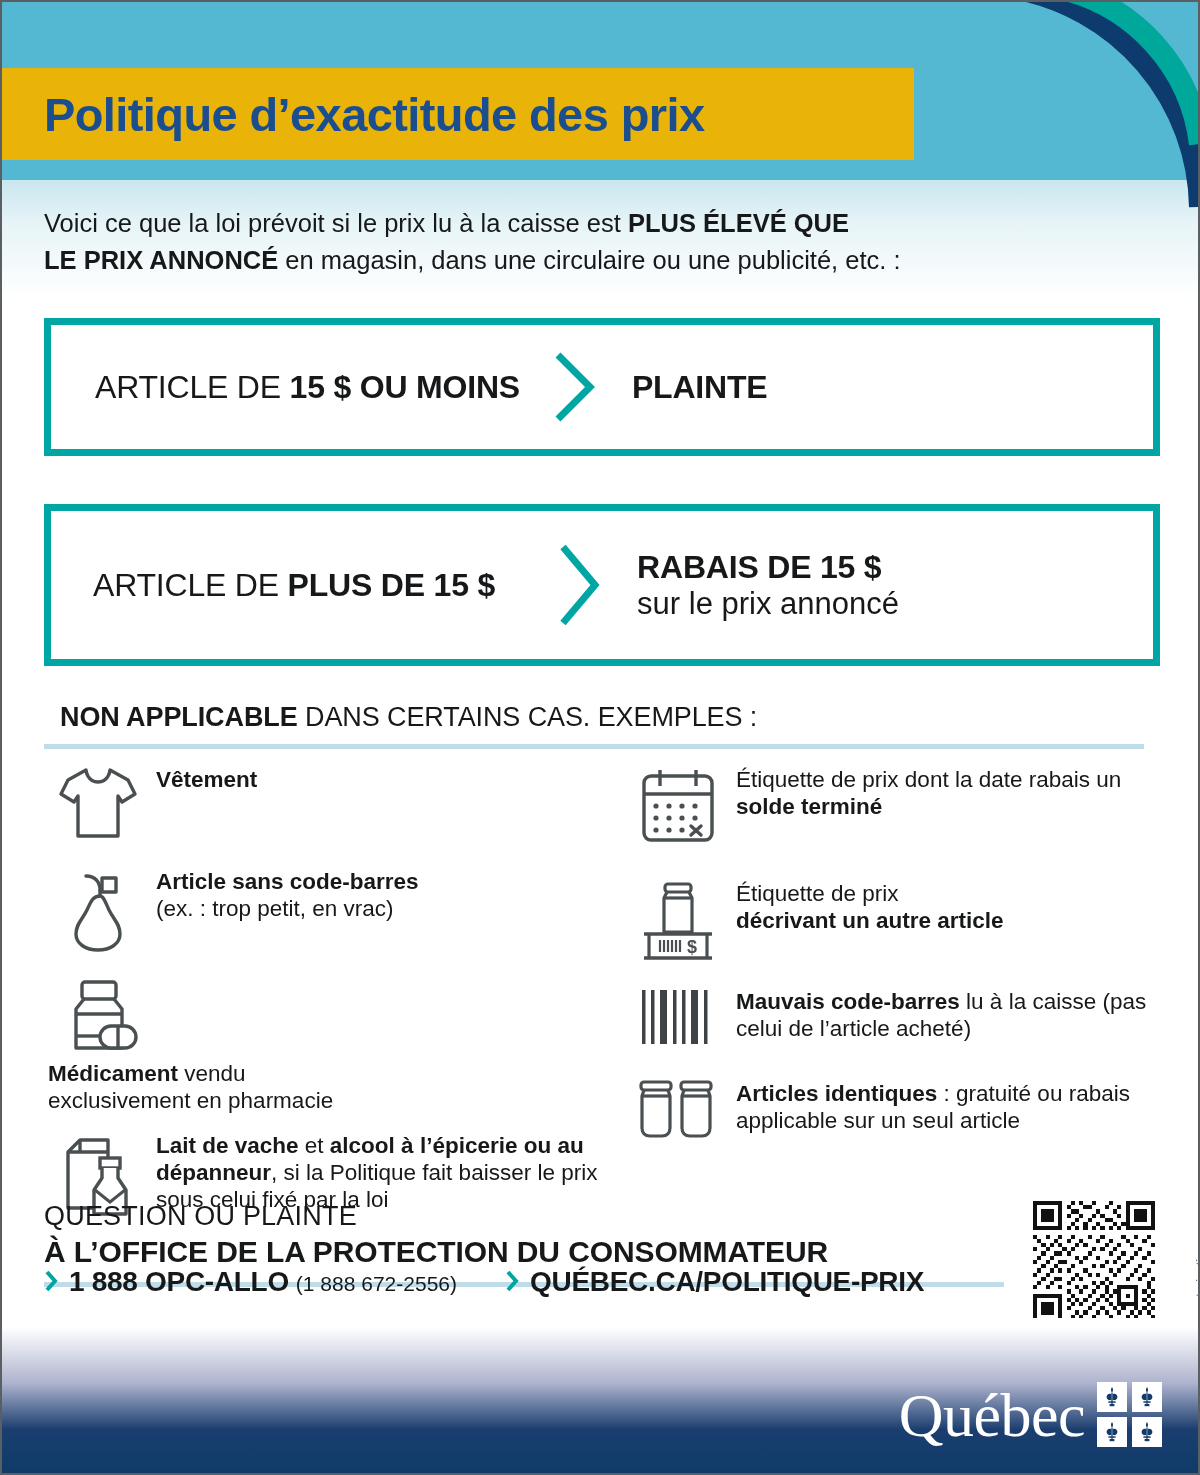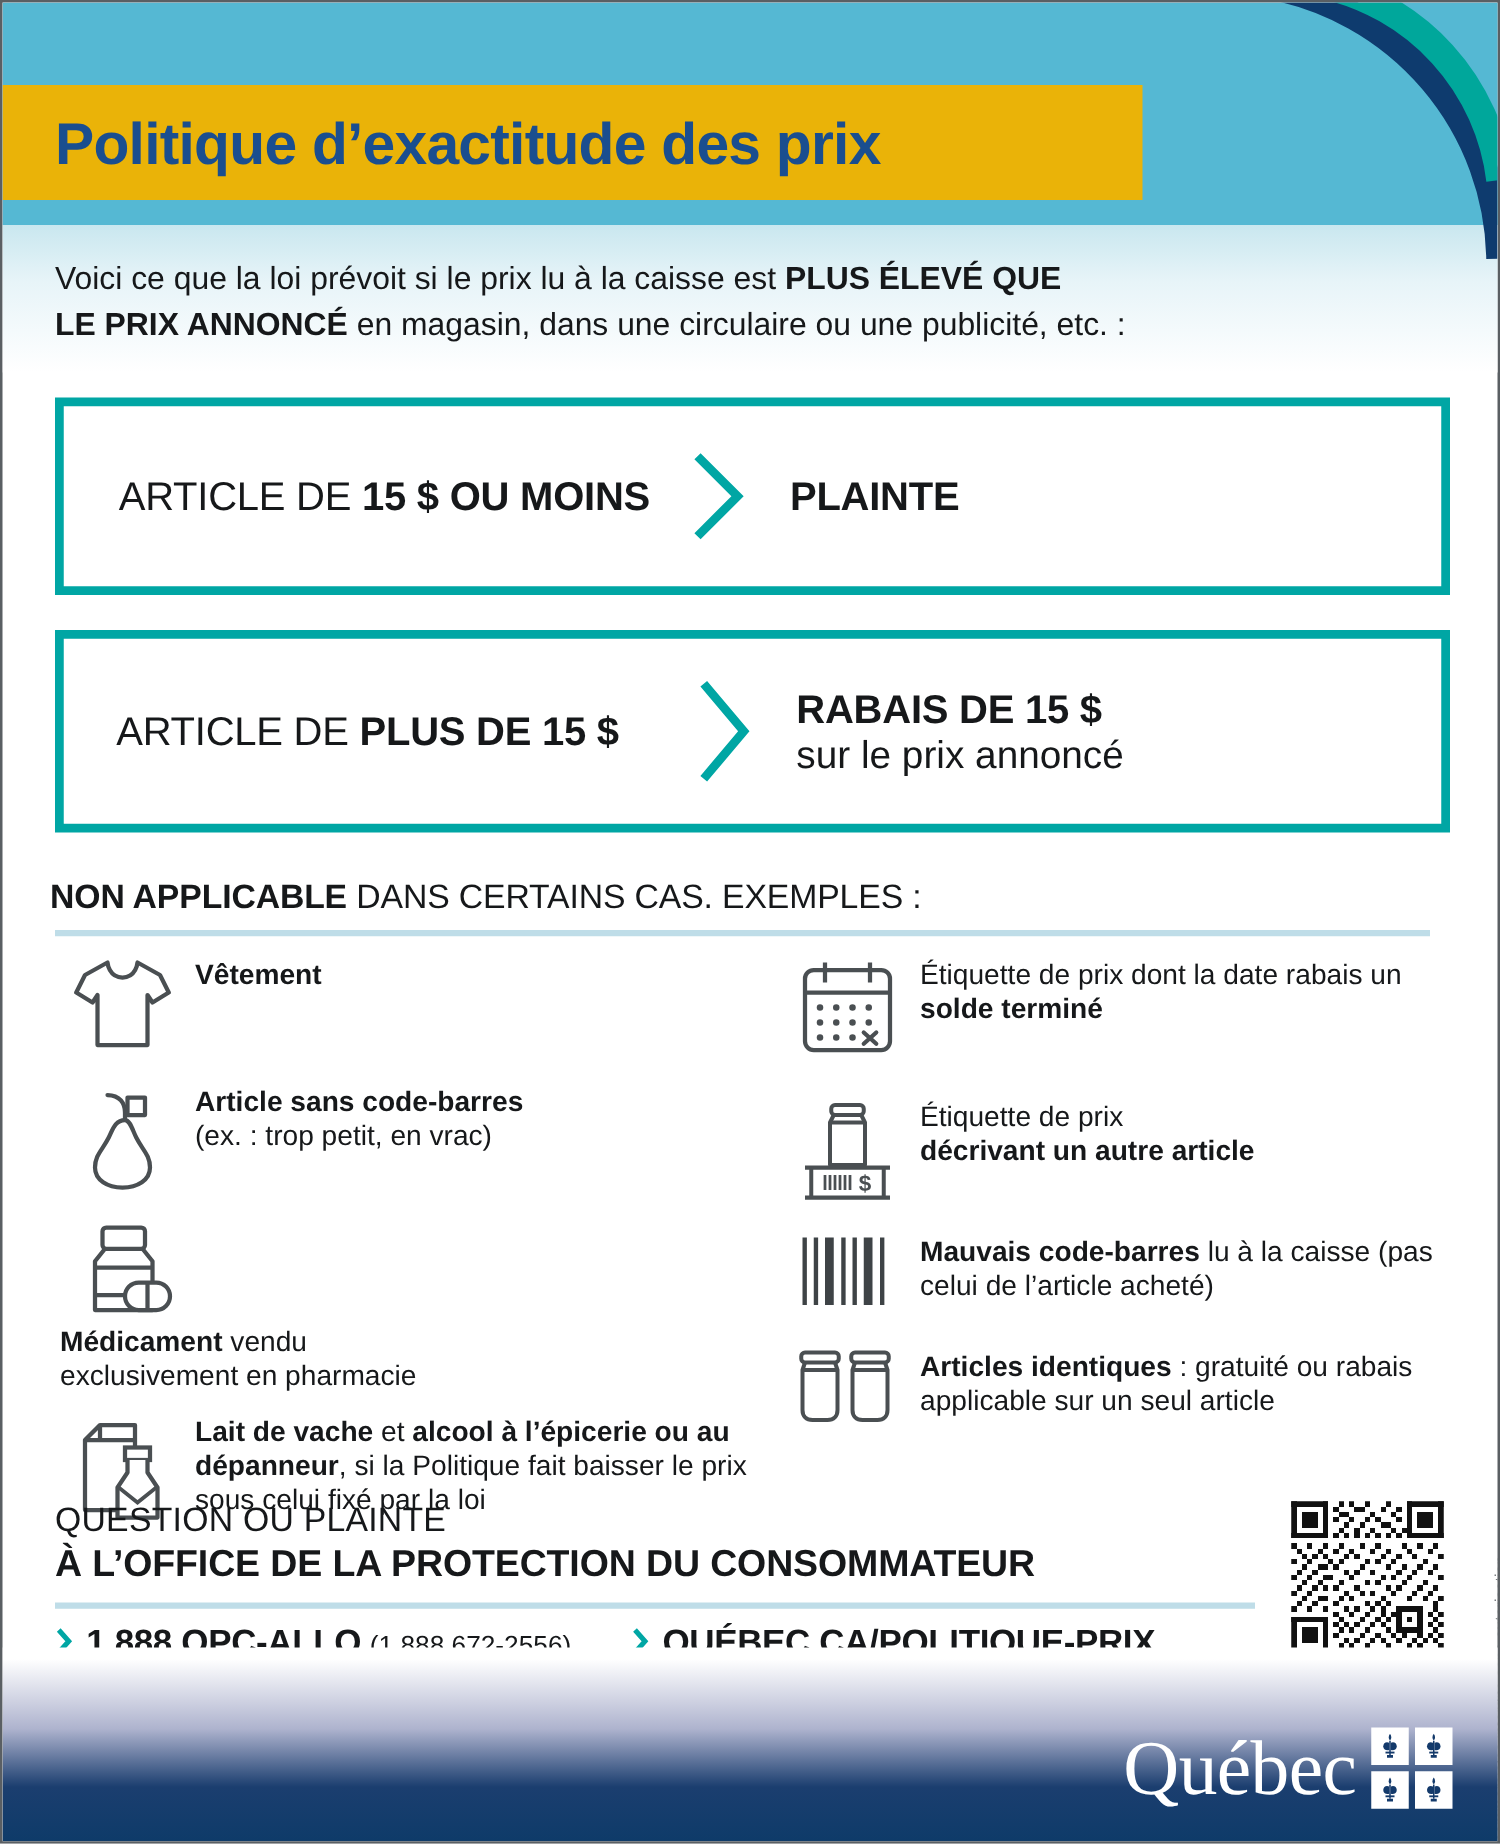--- a/index.html
+++ b/index.html
@@ -62,21 +62,21 @@
   .intro b { font-weight: 700; }
 
   
   .rule-box {
     position: absolute; left: 42px;
     width: 1116px;
     border: 7px solid #00a6a4;
     background: #ffffff;
     display: flex; align-items: center;
   }
-  #rule-box-1 { top: 316px; height: 158px; justify-content: flex-end; }
+  #rule-box-1 { top: 316px; height: 138px; justify-content: flex-end; }
   #rule-box-2 { top: 502px; height: 162px; }
 
   .rule-left {
     flex: 0 0 auto;
     padding-left: 42px;
     font-size: 32px; color: #16181a;
     white-space: nowrap;
     letter-spacing: -0.2px;
   }
   .rule-left b { font-weight: 700; }
@@ -88,21 +88,21 @@
   .rule-right .strong { font-weight: 700; display: block; letter-spacing: -0.2px;}
   .rule-right .light  { font-weight: 400; display: block; font-size: 31px; }
 
   #rule-box-1 .rule-left { padding-left: 44px; font-size: 32px; }
   #rule-box-1 .chev { padding: 0 34px 0 32px; }
   #rule-box-2 .rule-left { }
   #rule-box-2 .chev { padding: 0 34px 0 62px; }
 
   
   .na-head {
-    position: absolute; left: 38px; top: 700px;
+    position: absolute; left: 58px; top: 700px;
     width: 1100px;
     font-size: 27px; color: #16181a; letter-spacing: -0.1px;
   }
   .na-head b { font-weight: 700; }
   .na-rule {
     position: absolute; left: 42px; top: 742px;
     width: 1100px; height: 5px; background: #bfdde8;
   }
 
   .cols { position: absolute; left: 0; top: 762px; width: 1200px; }
@@ -131,21 +131,21 @@
     font-size: 27px; color: #16181a; letter-spacing: 0.2px;
   }
   .contact-l2 {
     position: absolute; left: 42px; top: 1233px;
     font-size: 30px; font-weight: 700; color: #16181a; letter-spacing: -0.1px;
   }
   .contact-rule {
     position: absolute; left: 42px; top: 1280px;
     width: 960px; height: 5px; background: #bfdde8;
   }
-  .contact-row { position: absolute; top: 1296px; left: 42px; width: 1000px; display: flex; align-items: flex-end; }
+  .contact-row { position: absolute; top: 1264px; left: 42px; width: 1000px; display: flex; align-items: flex-end; }
   .c-item { display: flex; align-items: baseline; }
   .c-chev { margin-right: 10px; position: relative; top: 2px; }
   .c-main { font-size: 28px; font-weight: 700; color: #16181a; letter-spacing: -0.3px; }
   .c-sub  { font-size: 21px; font-weight: 400; color: #16181a; margin-left: 7px; }
   #c-item-web { margin-left: 48px; }
 
   .qr { position: absolute; left: 1031px; top: 1199px; width: 122px; height: 122px; }
 
   
   .copyright {

